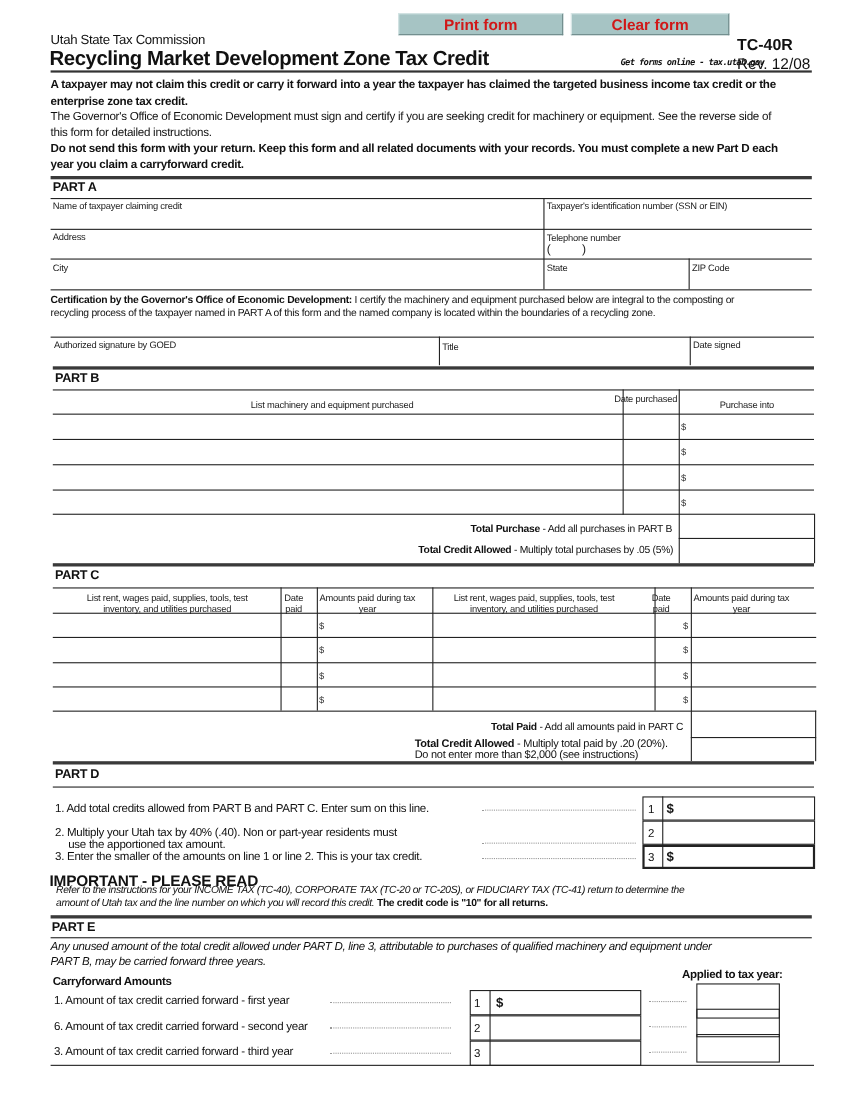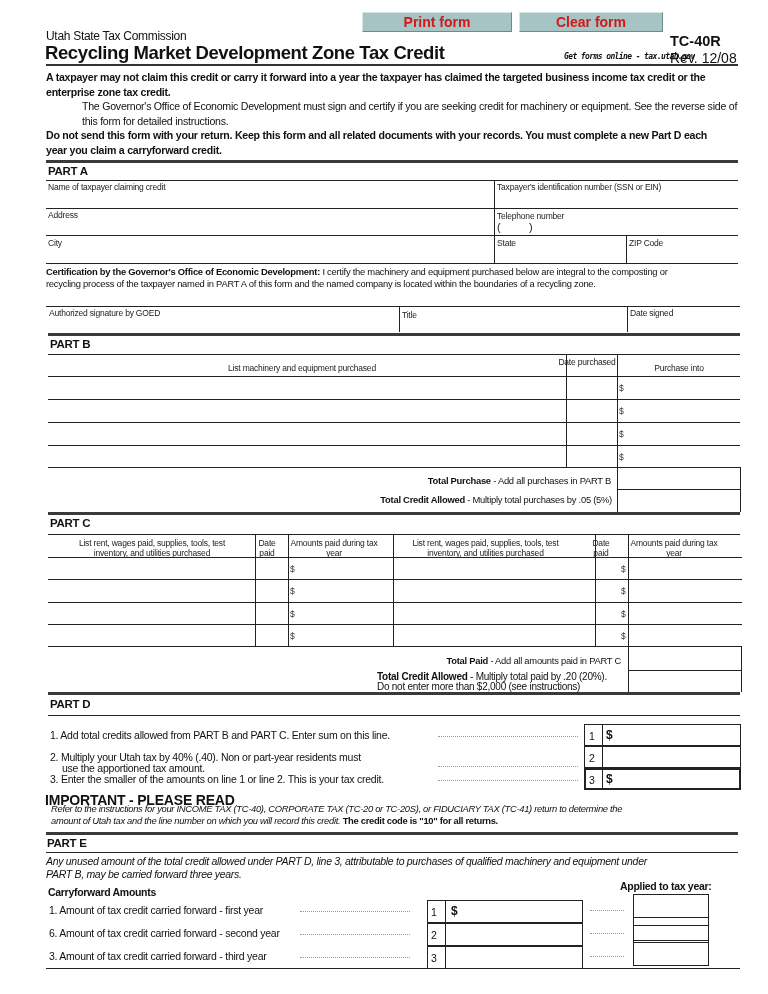--- a/index.html
+++ b/index.html
@@ -33,21 +33,21 @@
 <div class="btn" style="left:519px;top:12px;width:144px;">Clear form</div>
 
 <div class="abs" style="left:46px;top:29px;font-size:12px;letter-spacing:-0.3px;">Utah State Tax Commission</div>
 <div class="abs" style="left:45px;top:42px;font-size:18.5px;font-weight:bold;letter-spacing:-0.4px;">Recycling Market Development Zone Tax Credit</div>
 <div class="abs" style="left:536px;top:52px;font-size:8px;font-style:italic;font-weight:bold;font-family:'DejaVu Sans Mono',monospace;letter-spacing:-0.6px;padding-left:28px;">Get forms online - tax.utah.gov</div>
 <div class="abs" style="left:670px;top:33px;font-size:14.5px;font-weight:bold;">TC-40R</div>
 <div class="abs" style="left:670px;top:50px;font-size:14px;text-align:center;">Rev. 12/08</div>
 <div class="hline thick" style="left:46px;top:64px;width:692px;"></div>
 
 <div class="para bold" style="top:70px;">A taxpayer may not claim this credit or carry it forward into a year the taxpayer has claimed the targeted business income tax credit or the enterprise zone tax credit.</div>
-<div class="para" style="top:99px;width:670px;margin-left:36px;">The Governor's Office of Economic Development must sign and certify if you are seeking credit for machinery or equipment. See the reverse side of this form for detailed instructions.</div>
+<div class="para" style="top:99px;width:670px;">The Governor's Office of Economic Development must sign and certify if you are seeking credit for machinery or equipment. See the reverse side of this form for detailed instructions.</div>
 <div class="para bold" style="top:128px;width:680px;">Do not send this form with your return. Keep this form and all related documents with your records. You must complete a new Part D each year you claim a carryforward credit.</div>
 
 <div class="hline xthick" style="left:46px;top:160px;width:692px;"></div>
 <div class="part" style="left:48px;top:165px;">PART A</div>
 <div class="hline" style="left:46px;top:180px;width:692px;"></div>
 <div class="lbl" style="left:48px;top:182px;">Name of taxpayer claiming credit</div>
 <input class="field" style="left: 48px; top: 192px; width: 440px; height: 14px;">
 <div class="vline" style="left:494px;top:180px;height:83px;"></div>
 <div class="lbl" style="left:497px;top:182px;">Taxpayer's identification number (SSN or EIN)</div>
 <input class="field" style="left: 497px; top: 192px; width: 236px; height: 14px;">

